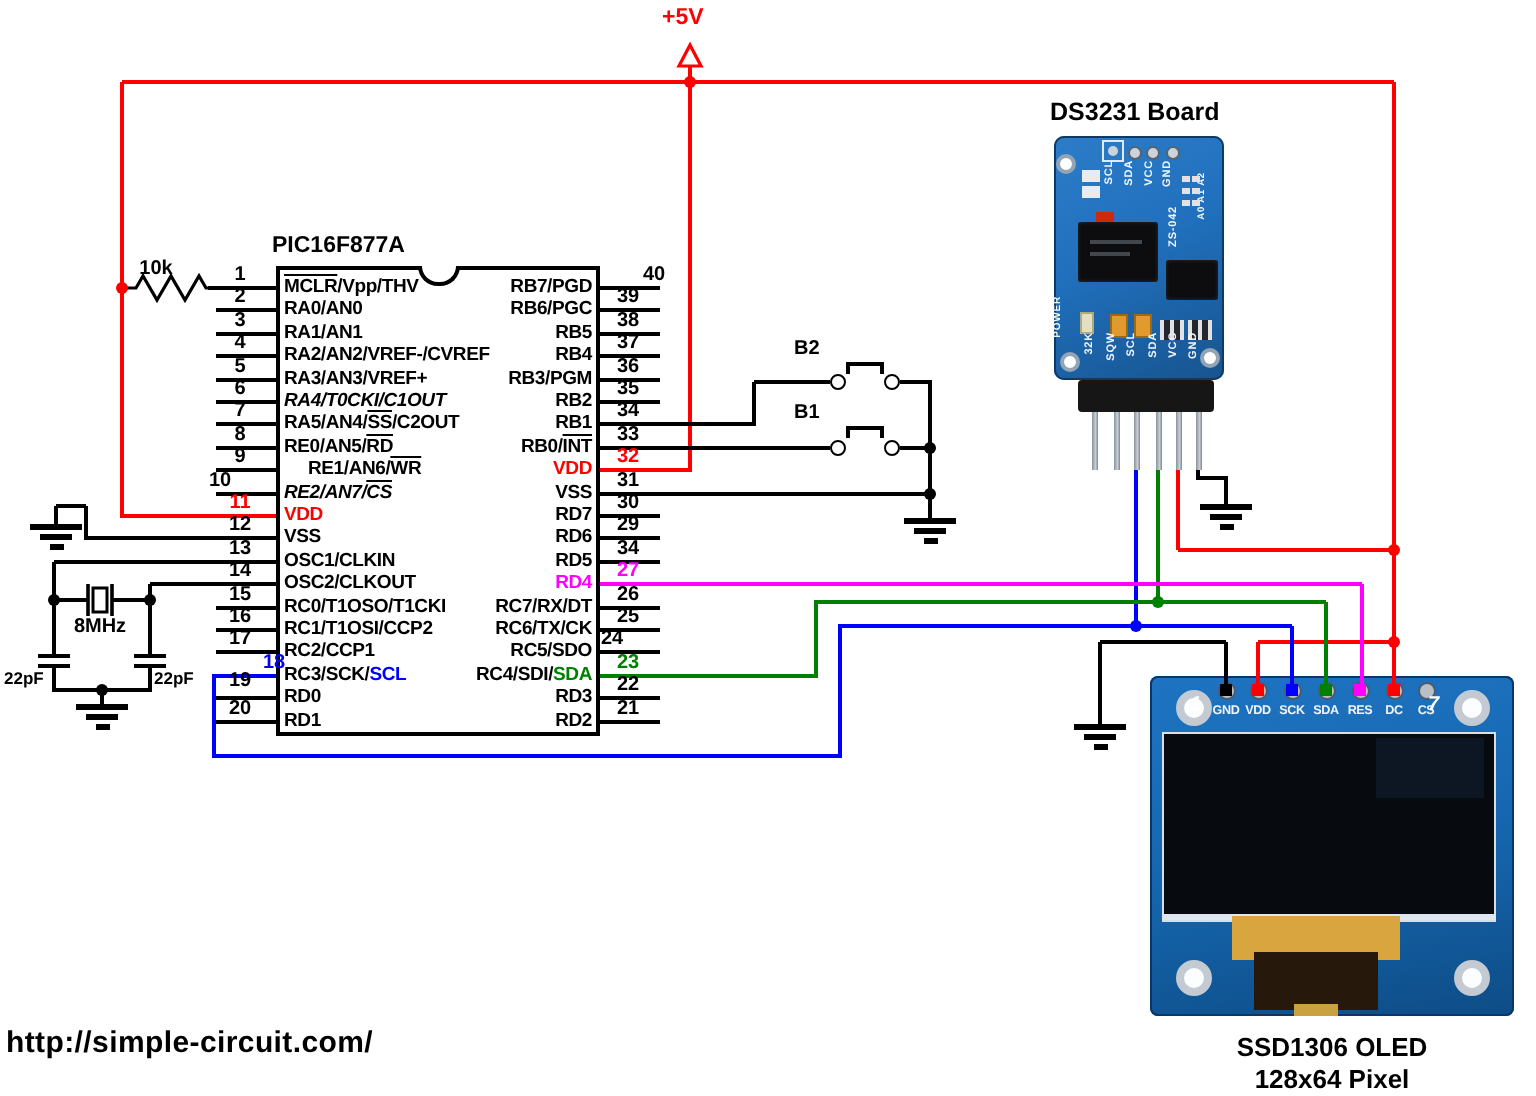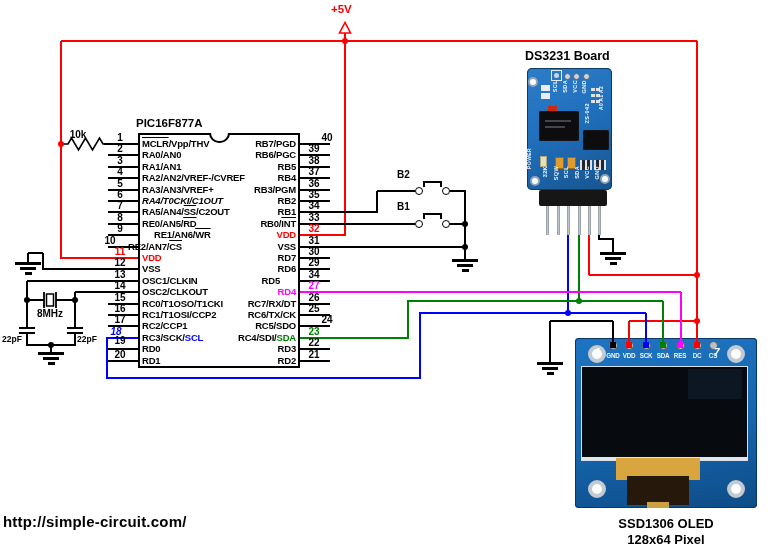--- a/index.html
+++ b/index.html
@@ -249,36 +249,36 @@
       <span class="pin-label" style="top: 184px; left: 142px;"><span>RA3/AN3/VREF+</span></span>
       <span class="pin-num" style="left: 104px; top: 189px; color: rgb(0, 0, 0);">6</span>
       <span class="pin-label" style="top: 195px; left: 142px; font-style: italic;"><span>RA4/T0CKI/C1OUT</span></span>
       <span class="pin-num" style="left: 104px; top: 200px; color: rgb(0, 0, 0);">7</span>
       <span class="pin-label" style="top: 206px; left: 142px;"><span>RA5/AN4/</span><span class="ov">SS</span><span>/C2OUT</span></span>
       <span class="pin-num" style="left: 104px; top: 212px; color: rgb(0, 0, 0);">8</span>
       <span class="pin-label" style="top: 218px; left: 142px;"><span>RE0/AN5/</span><span class="ov">RD</span></span>
       <span class="pin-num" style="left: 104px; top: 223px; color: rgb(0, 0, 0);">9</span>
       <span class="pin-label" style="top: 229px; left: 154px;"><span>RE1/AN6/</span><span class="ov">WR</span></span>
       <span class="pin-num" style="left: 94px; top: 235px; color: rgb(0, 0, 0);">10</span>
-      <span class="pin-label" style="top: 241px; left: 128px;"><span>RE2/AN7/</span><span class="ov">CS</span></span>
+      <span class="pin-label" style="top: 241px; left: 142px; font-style: italic;"><span>RE2/AN7/</span><span class="ov">CS</span></span>
       <span class="pin-num" style="left: 104px; top: 246px; color: rgb(255, 0, 0);">11</span>
       <span class="pin-label" style="top: 252px; left: 142px;"><span style="color: rgb(255, 0, 0);">VDD</span></span>
       <span class="pin-num" style="left: 104px; top: 257px; color: rgb(0, 0, 0);">12</span>
       <span class="pin-label" style="top: 263px; left: 142px;"><span>VSS</span></span>
       <span class="pin-num" style="left: 104px; top: 269px; color: rgb(0, 0, 0);">13</span>
       <span class="pin-label" style="top: 275px; left: 142px;"><span>OSC1/CLKIN</span></span>
       <span class="pin-num" style="left: 104px; top: 280px; color: rgb(0, 0, 0);">14</span>
       <span class="pin-label" style="top: 286px; left: 142px;"><span>OSC2/CLKOUT</span></span>
       <span class="pin-num" style="left: 104px; top: 292px; color: rgb(0, 0, 0);">15</span>
       <span class="pin-label" style="top: 298px; left: 142px;"><span>RC0/T1OSO/T1CKI</span></span>
       <span class="pin-num" style="left: 104px; top: 303px; color: rgb(0, 0, 0);">16</span>
       <span class="pin-label" style="top: 309px; left: 142px; text-align: center;"><span>RC1/T1OSI/CCP2</span></span>
       <span class="pin-num" style="left: 104px; top: 314px; color: rgb(0, 0, 0);">17</span>
       <span class="pin-label" style="top: 320px; left: 142px;"><span>RC2/CCP1</span></span>
-      <span class="pin-num" style="left: 100px; top: 326px; color: rgb(0, 0, 255); font-style: italic;">18</span>
+      <span class="pin-num" style="left: 121px; top: 326px; color: rgb(0, 0, 255);">18</span>
       <span class="pin-label" style="top: 332px; left: 142px;"><span>RC3/SCK/</span><span style="color: rgb(0, 0, 255);">SCL</span></span>
       <span class="pin-num" style="left: 104px; top: 335px; color: rgb(0, 0, 0);">19</span>
       <span class="pin-label" style="top: 343px; left: 142px;"><span>RD0</span></span>
       <span class="pin-num" style="left: 104px; top: 349px; color: rgb(0, 0, 0);">20</span>
       <span class="pin-label" style="top: 355px; left: 142px;"><span>RD1</span></span>
       <span class="pin-num" style="left: 298px; top: 132px; color: rgb(0, 0, 0); margin-left: 13px;">40</span>
       <span class="pin-label" style="top: 138px; right: 472px; text-align: right;"><span>RB7/PGD</span></span>
       <span class="pin-num" style="left: 298px; top: 143px; color: rgb(0, 0, 0);">39</span>
       <span class="pin-label" style="top: 149px; right: 472px; text-align: right;"><span>RB6/PGC</span></span>
       <span class="pin-num" style="left: 298px; top: 155px; color: rgb(0, 0, 0);">38</span>
@@ -295,28 +295,28 @@
       <span class="pin-label" style="top: 218px; right: 472px; text-align: right;"><span>RB0/</span><span class="ov">INT</span></span>
       <span class="pin-num" style="left: 298px; top: 223px; color: rgb(255, 0, 0);">32</span>
       <span class="pin-label" style="top: 229px; right: 472px; text-align: right;"><span style="color: rgb(255, 0, 0);">VDD</span></span>
       <span class="pin-num" style="left: 298px; top: 235px; color: rgb(0, 0, 0);">31</span>
       <span class="pin-label" style="top: 241px; right: 472px; text-align: right;"><span>VSS</span></span>
       <span class="pin-num" style="left: 298px; top: 246px; color: rgb(0, 0, 0);">30</span>
       <span class="pin-label" style="top: 252px; right: 472px; text-align: right;"><span>RD7</span></span>
       <span class="pin-num" style="left: 298px; top: 257px; color: rgb(0, 0, 0);">29</span>
       <span class="pin-label" style="top: 263px; right: 472px; text-align: right;"><span>RD6</span></span>
       <span class="pin-num" style="left: 298px; top: 269px; color: rgb(0, 0, 0);">34</span>
-      <span class="pin-label" style="top: 275px; right: 488px; text-align: right;"><span>RD5</span></span>
+      <span class="pin-label" style="top: 275px; right: 472px; text-align: right;"><span>RD5</span></span>
       <span class="pin-num" style="left: 298px; top: 280px; color: rgb(255, 0, 255); text-align: center;">27</span>
       <span class="pin-label" style="top: 286px; right: 472px; text-align: right;"><span style="color: rgb(255, 0, 255);">RD4</span></span>
       <span class="pin-num" style="left: 298px; top: 292px; color: rgb(0, 0, 0);">26</span>
       <span class="pin-label" style="top: 298px; right: 472px; text-align: right;"><span>RC7/RX/DT</span></span>
       <span class="pin-num" style="left: 298px; top: 303px; color: rgb(0, 0, 0);">25</span>
       <span class="pin-label" style="top: 309px; right: 472px; text-align: right;"><span>RC6/TX/CK</span></span>
-      <span class="pin-num" style="left: 311px; top: 314px; color: rgb(0, 0, 0);">24</span>
+      <span class="pin-num" style="left: 290px; top: 314px; color: rgb(0, 0, 0);">24</span>
       <span class="pin-label" style="top: 320px; right: 472px; text-align: right;"><span>RC5/SDO</span></span>
       <span class="pin-num" style="left: 298px; top: 326px; color: rgb(0, 128, 0);">23</span>
       <span class="pin-label" style="top: 332px; right: 472px; text-align: right;"><span>RC4/SDI/</span><span style="color: rgb(0, 128, 0);">SDA</span></span>
       <span class="pin-num" style="left: 298px; top: 337px; color: rgb(0, 0, 0);">22</span>
       <span class="pin-label" style="top: 343px; right: 472px; text-align: right;"><span>RD3</span></span>
       <span class="pin-num" style="left: 298px; top: 349px; color: rgb(0, 0, 0);">21</span>
       <span class="pin-label" style="top: 355px; right: 472px; text-align: right;"><span>RD2</span></span>
       <div class="dot" style="left: 58px; top: 141px; background: rgb(255, 0, 0);"></div>
       <div class="dot" style="left: 342px; top: 38px; background: rgb(255, 0, 0);"></div>
       <div class="dot" style="left: 694px; top: 272px; background: rgb(255, 0, 0);"></div>

